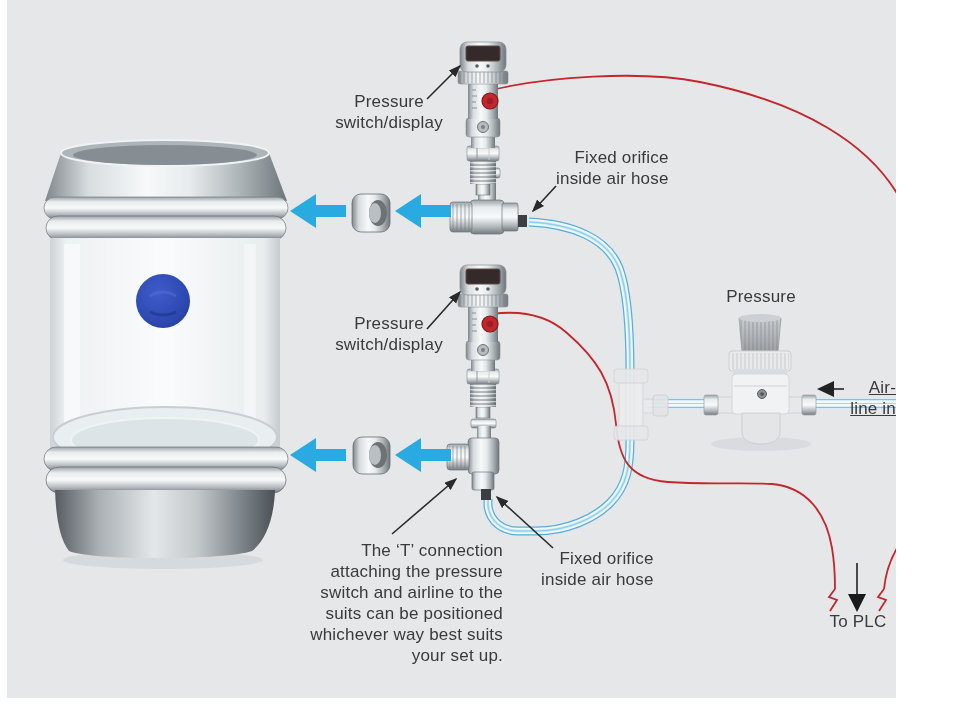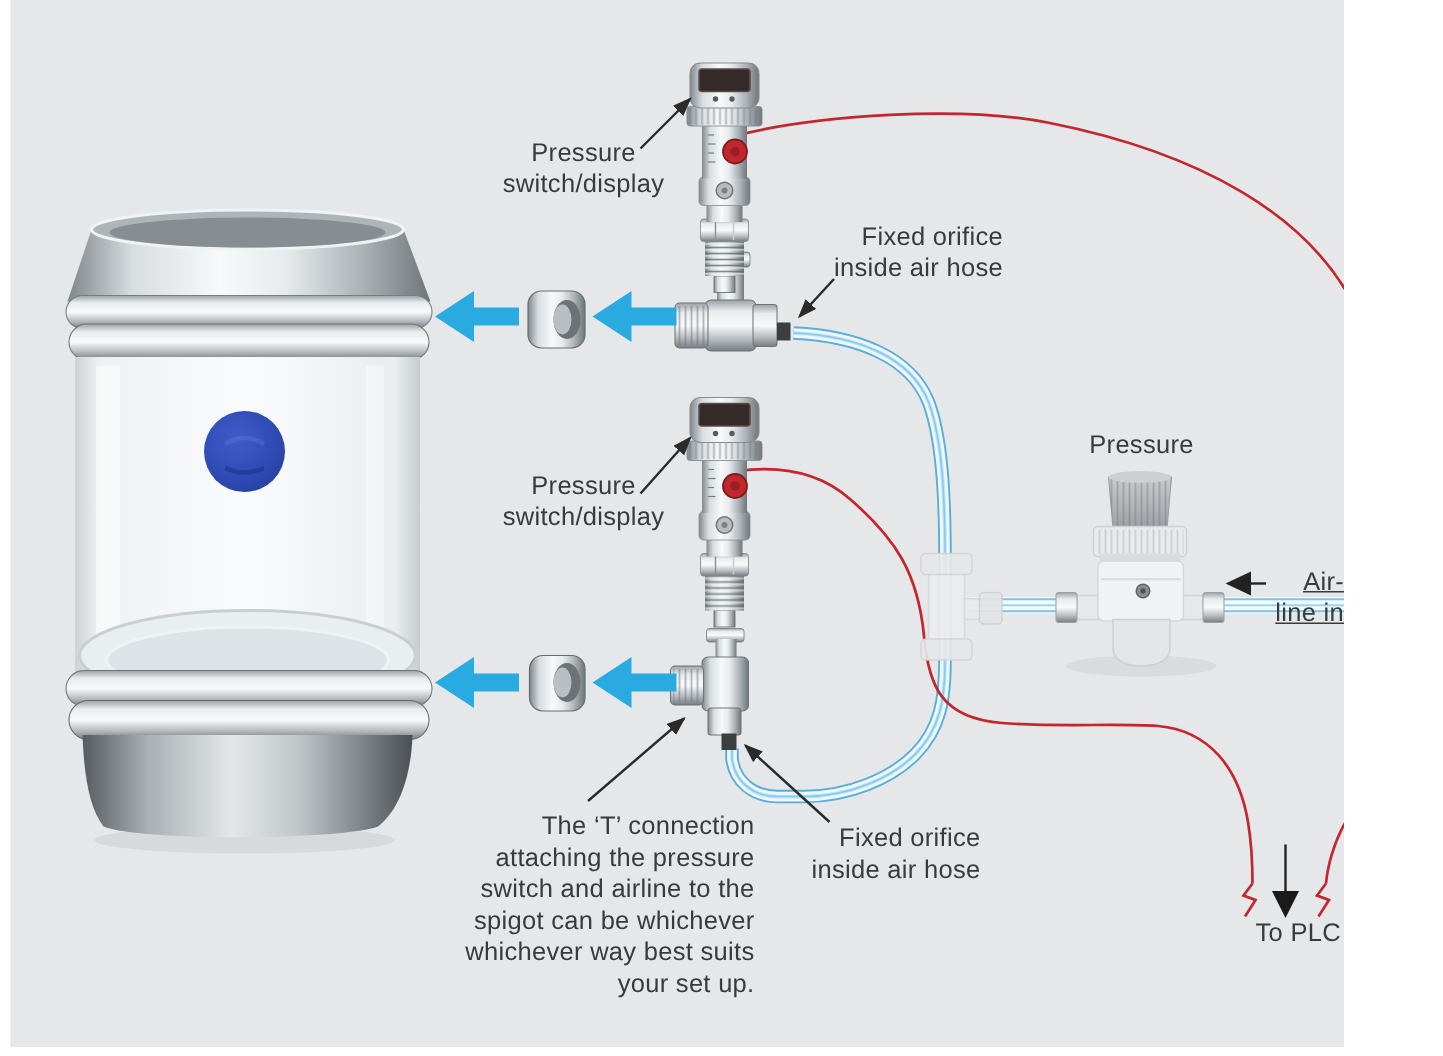--- a/index.html
+++ b/index.html
@@ -8,21 +8,21 @@
   #canvas-bg { position:absolute; left:7px; top:0; width:949px; height:698px; background:#e5e7e9; }
   #diagram { position:absolute; left:0; top:0; }
   .lbl { position:absolute; font-size:17px; line-height:21px; color:#3a3a3c;
          white-space:pre-line; letter-spacing:0.2px;text-align:right; }
   #lbl-ps1  { left:322px; top:91px;  width:134px; text-align:center; }
   #lbl-ps2  { left:322px; top:313px; width:134px; text-align:center; }
   #lbl-fo1  { left:556px; top:147px; }
   #lbl-fo2  { left:541px; top:548px; }
   #lbl-reg  { left:692px; top:286px; width:138px; text-align:center; }
   #lbl-air  { left:846px; top:377px;text-decoration:underline; }
-  #lbl-plc  { left:822px; top:611px; width:72px; }
+  #lbl-plc  { left:822px; top:611px; width:72px; text-align:center; }
   #note     { left:287px; top:540px; width:216px; }
 </style>
 </head>
 <body>
 
 <div id="stage">
   <div id="canvas-bg"></div>
 
   <svg id="diagram" width="962" height="704" viewBox="0 0 962 704">
     <defs>
@@ -237,14 +237,14 @@
 switch/display</div>
   <div class="lbl" id="lbl-fo1">Fixed orifice
 inside air hose</div>
   <div class="lbl" id="lbl-ps2">Pressure
 switch/display</div>
   <div class="lbl" id="lbl-reg">Pressure</div>
   <div class="lbl" id="lbl-air">Air-line in</div>
   <div class="lbl" id="lbl-fo2">Fixed orifice
 inside air hose</div>
   <div class="lbl" id="lbl-plc">To PLC</div>
-  <div class="lbl" id="note">The ‘T’ connection attaching the pressure switch and airline to the spigot can be whichever whichever way best suits your set up.</div>
+  <div class="lbl" id="note">The ‘T’ connection attaching the pressure switch and airline to the suits can be positioned whichever way best suits your set up.</div>
 </div>
 
 </body></html>

